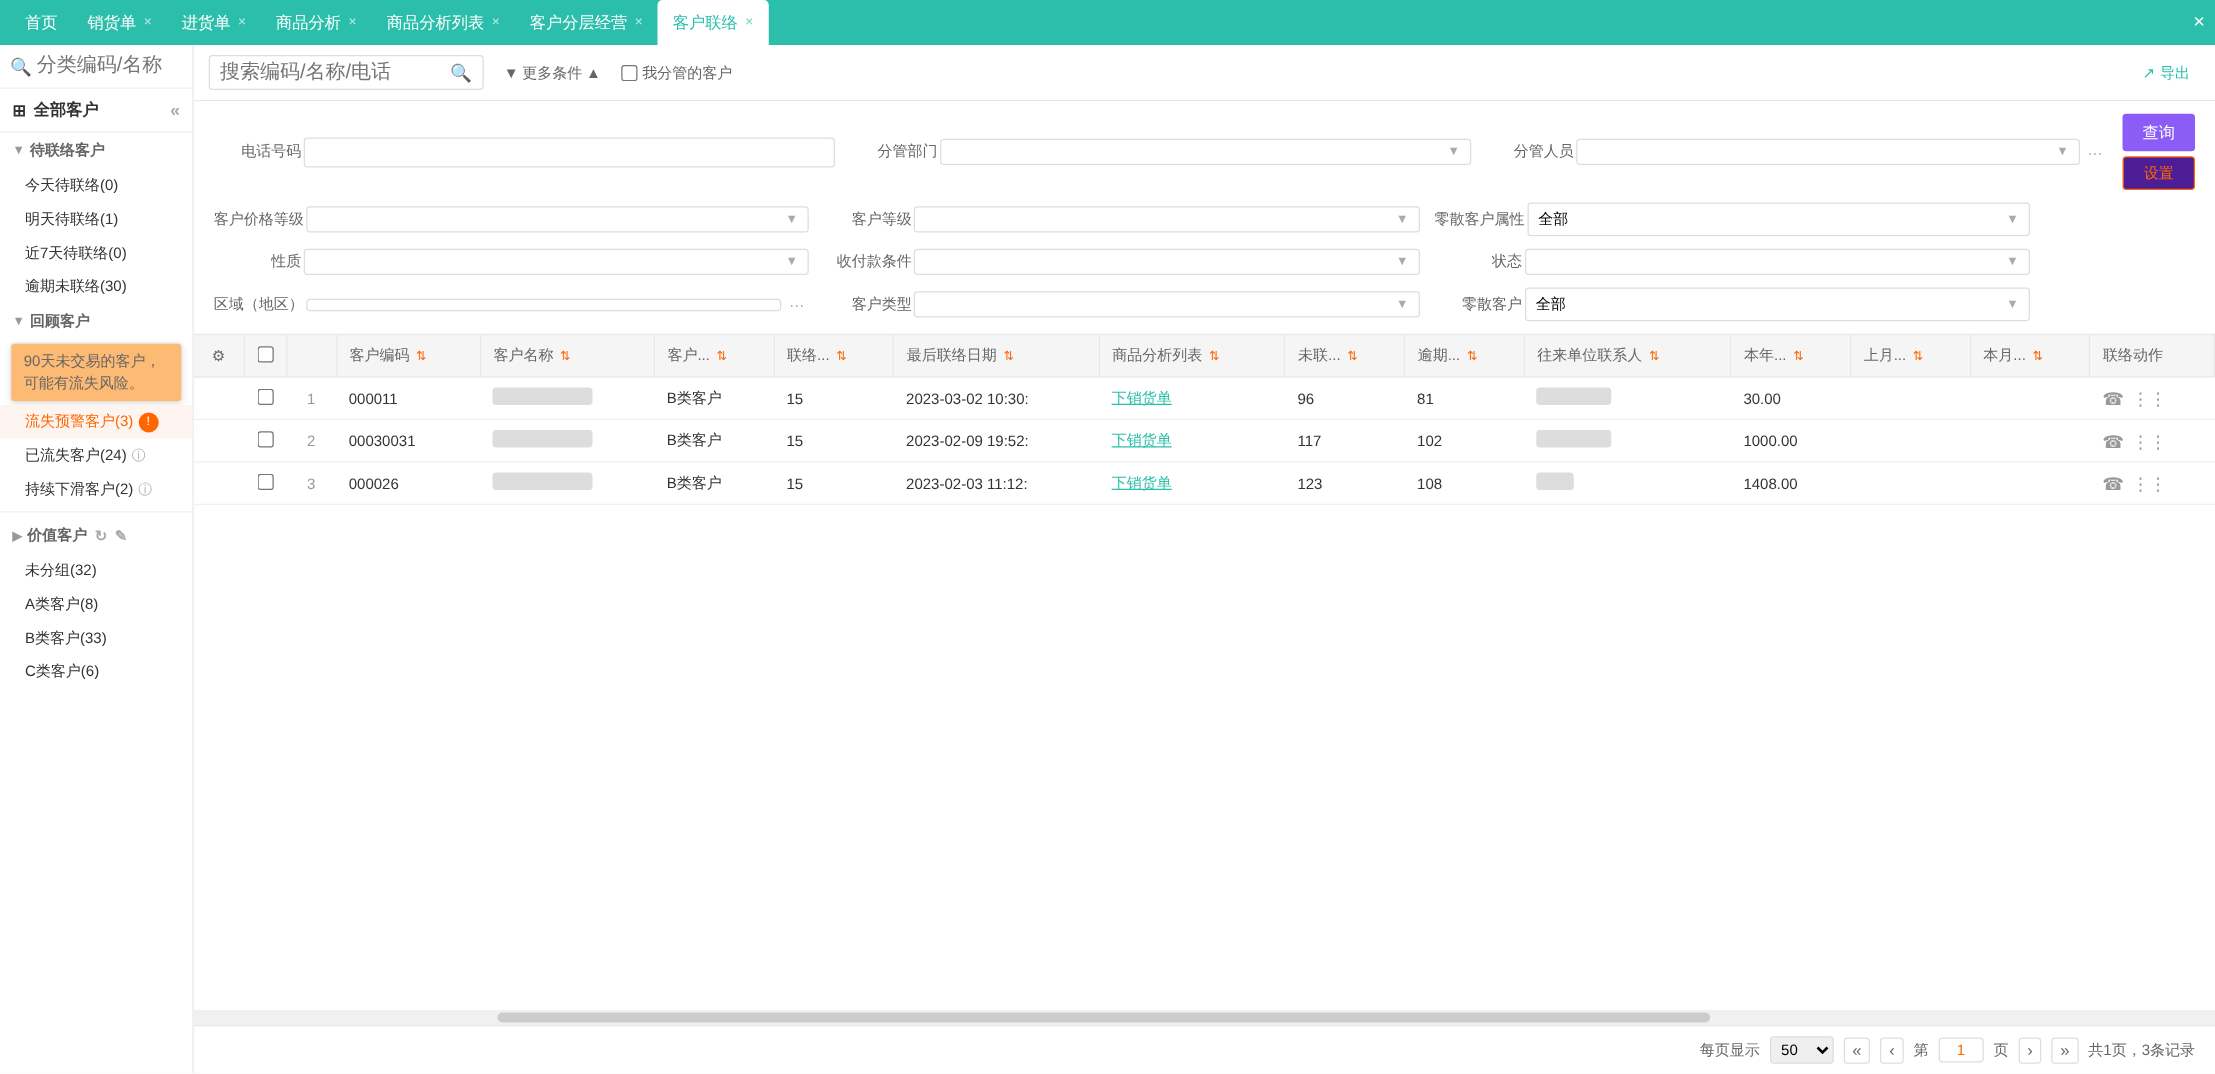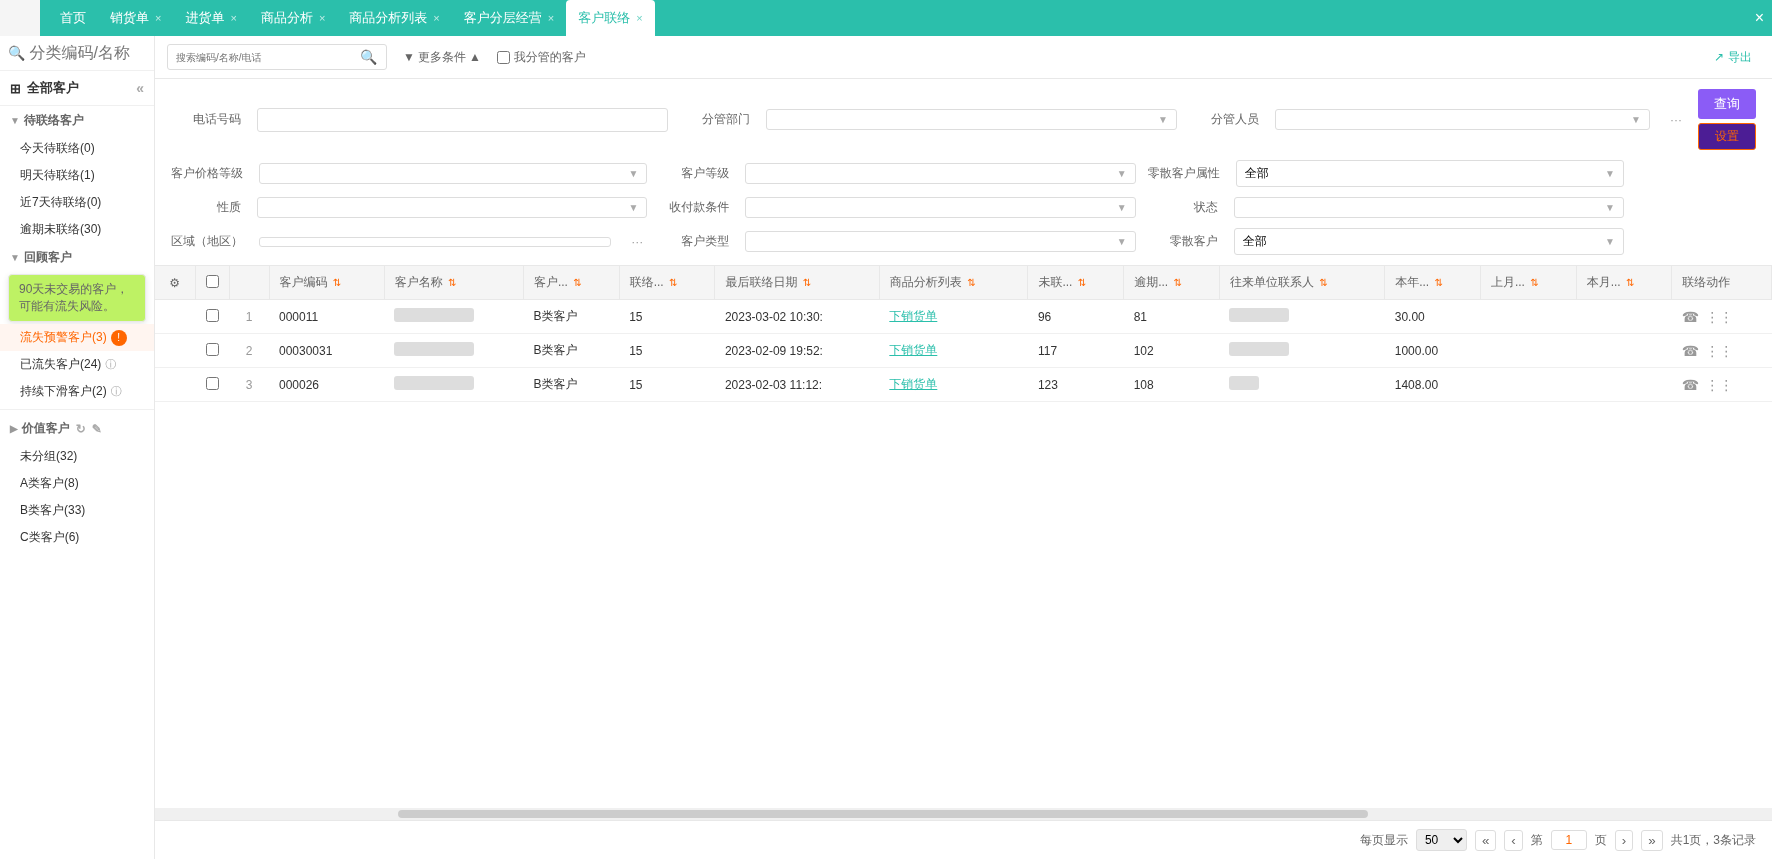--- a/index.html
+++ b/index.html
@@ -6,21 +6,20 @@
     body { font-family: 'Microsoft YaHei', Arial, sans-serif; font-size: 12px; background: #f5f5f5; overflow: hidden; }
 
     
     .top-nav {
       background: #2bbfab;
       display: flex;
       align-items: center;
       height: 36px;
       padding: 0 8px;
       color: white;
-      margin-left: 40px;
     }
     .top-nav .nav-tab {
       padding: 0 12px;
       height: 36px;
       display: flex;
       align-items: center;
       cursor: pointer;
       font-size: 13px;
       color: white;
       gap: 6px;
@@ -115,21 +114,21 @@
     .sidebar-item.active {
       color: #ff6600;
       background: #fff5f0;
     }
     .sidebar-divider {
       height: 1px;
       background: #f0f0f0;
       margin: 4px 0;
     }
     .tooltip-box {
-      background: #bef264;
+      background: #fdba74;
       border: 1px solid #e8e8e8;
       border-radius: 4px;
       padding: 6px 10px;
       font-size: 12px;
       color: #666;
       margin: 2px 8px;
       box-shadow: 0 2px 6px rgba(0,0,0,0.1);
     }
 
     
@@ -154,21 +153,21 @@
       border-radius: 3px;
       padding: 4px 8px;
       display: flex;
       align-items: center;
       gap: 4px;
       width: 220px;
     }
     .filter-search-box input {
       border: none;
       outline: none;
-      font-size: 10px;
+      font-size: 16px;
       width: 100%;
     }
     .filter-search-icon {
       color: #ff6600;
       font-size: 14px;
       cursor: pointer;
     }
     .filter-more-btn {
       display: flex;
       align-items: center;
@@ -204,21 +203,21 @@
     .filter-row {
       display: flex;
       align-items: center;
       gap: 12px;
       margin-bottom: 10px;
     }
     .filter-row:last-child { margin-bottom: 0; }
     .filter-field {
       display: flex;
       align-items: center;
-      gap: 16px;
+      gap: 2px;
       flex: 1;
     }
     .filter-field label {
       color: #666;
       white-space: nowrap;
       min-width: 70px;
       text-align: right;
     }
     .filter-field input {
       border: 1px solid #ddd;

